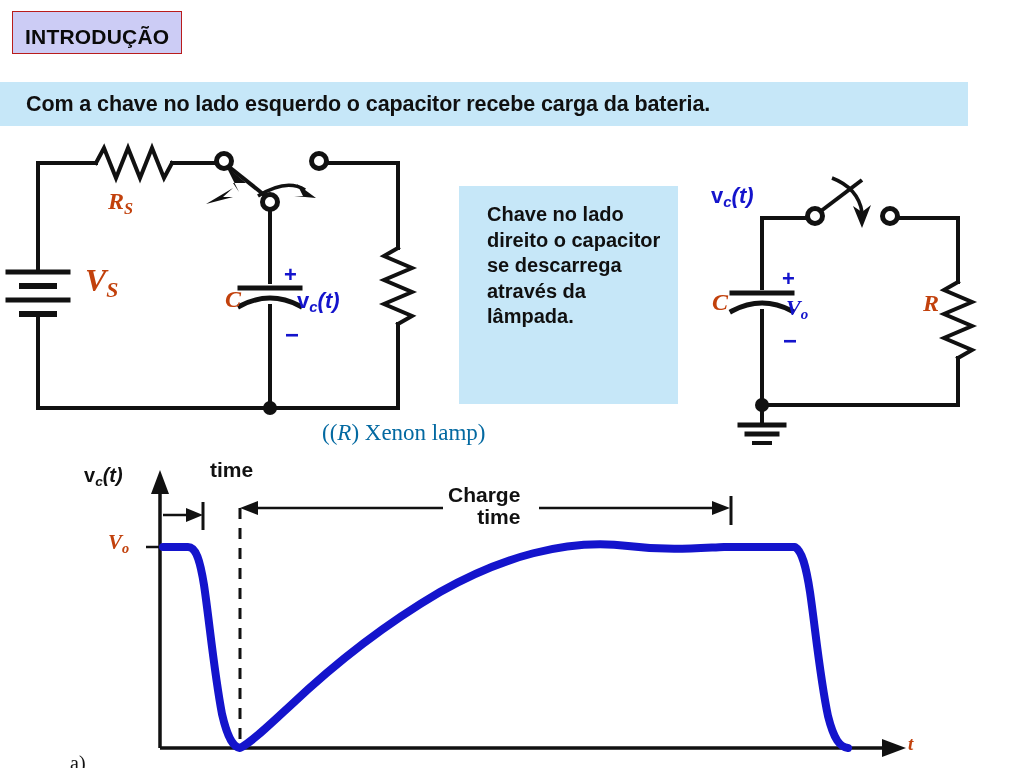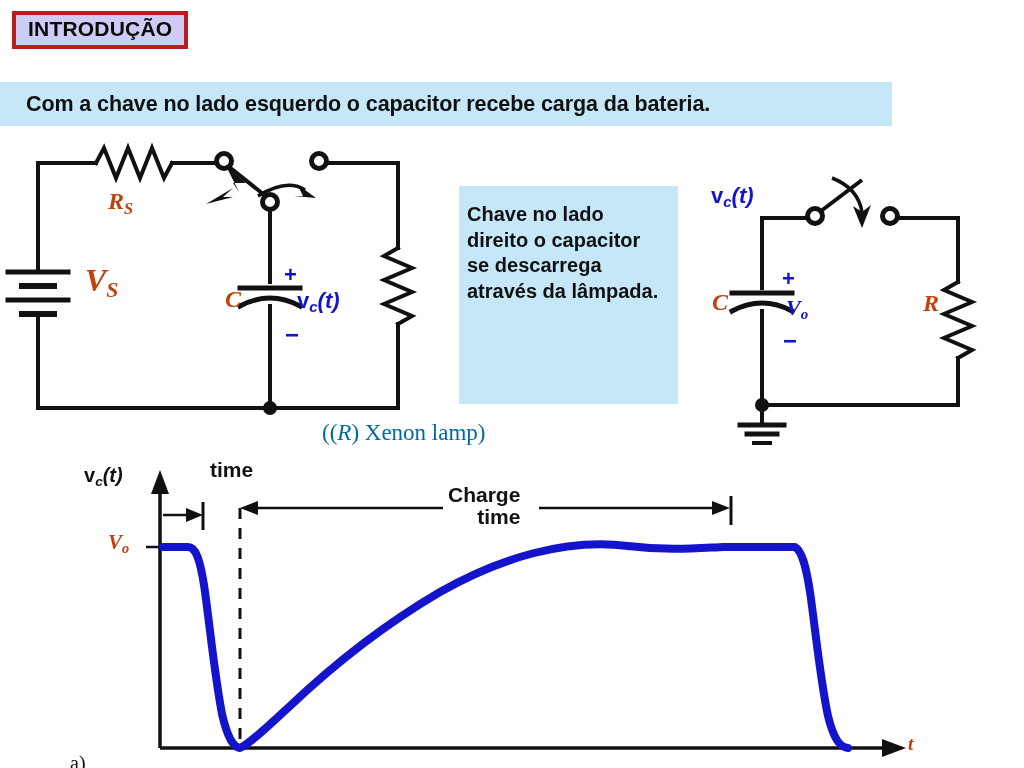--- a/index.html
+++ b/index.html
@@ -5,50 +5,50 @@
   html,body{margin:0;padding:0;}
   body{
     width:1024px;height:768px;position:relative;overflow:hidden;
     background:#ffffff;
     font-family:"Liberation Sans",sans-serif;
   }
 
   
   #title-badge{
     position:absolute;left:12px;top:11px;
-    background:#ccccf5;border:4px solid #b91c1c;
-    padding:2px 12px 5px 12px;
+    background:#ccccf5;border:1px solid #b91c1c;
+    padding:13px 12px 5px 12px;
     font-size:21px;font-weight:bold;color:#0a0a0a;
     letter-spacing:0.2px;line-height:1.1;
   }
 
   
   #subtitle-banner{
-    position:absolute;left:0;top:82px;width:892px;height:44px;
+    position:absolute;left:0;top:82px;width:968px;height:44px;
     background:#c6e7f8;
     display:flex;align-items:center;
   }
   #subtitle-text{
     padding-left:26px;font-size:21.5px;font-weight:bold;color:#101010;
     letter-spacing:-0.1px;
   }
 
   
   .svg-layer{position:absolute;left:0;top:0;pointer-events:none;}
   .lbl{position:absolute;white-space:nowrap;}
   .serif-it{font-family:"Liberation Serif",serif;font-style:italic;font-weight:bold;color:#c2410c;}
   .serif-rm{font-family:Liberation Sans, sans-serif;font-weight:bold;color:#111;}
   .blue{color:#1414cc;}
   .sub{font-size:0.68em;vertical-align:-0.28em;}
 
   
   #note-box{
     position:absolute;left:459px;top:186px;width:219px;height:218px;
     background:#c6e7f8;
-    box-sizing:border-box;padding:16px 10px 0 8px;
+    box-sizing:border-box;padding:16px 10px 0 28px;
   }
   #note-text{
     font-size:20px;font-weight:bold;color:#101010;line-height:1.28;
   }
 
   
   #xenon-caption{
     position:absolute;left:322px;top:420px;
     font-family:"Liberation Serif",serif;font-size:23px;color:#0369a1;
   }

